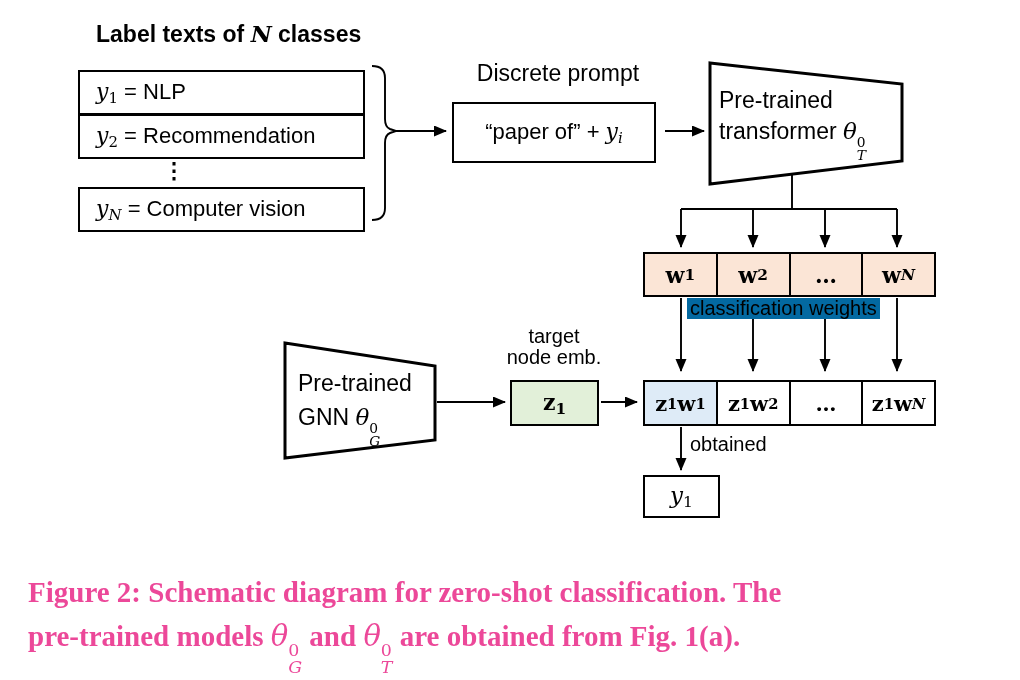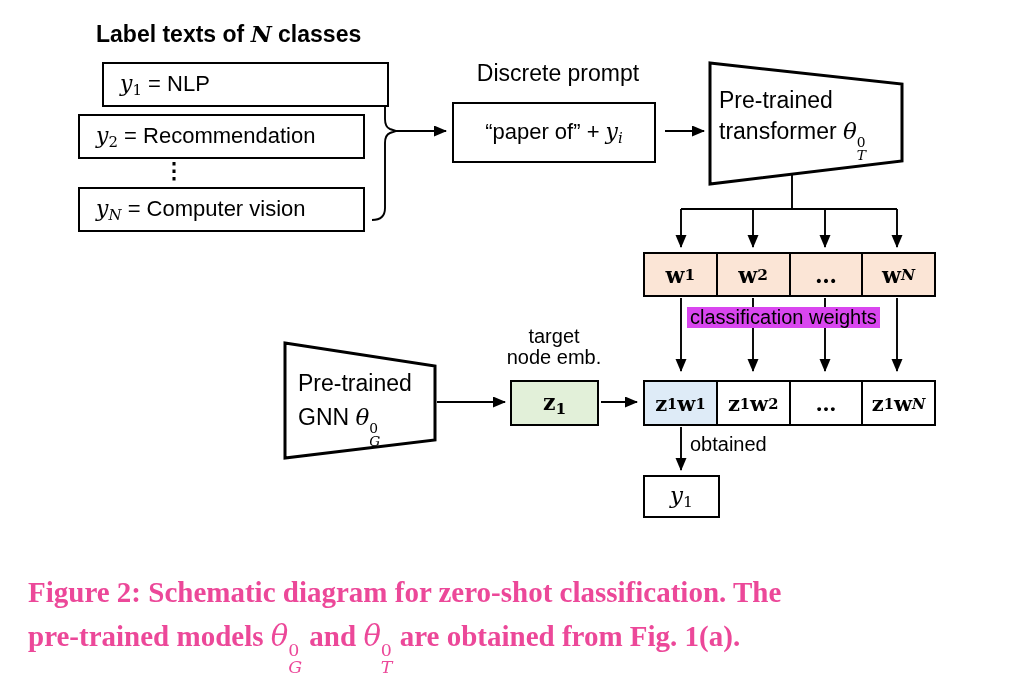--- a/index.html
+++ b/index.html
@@ -79,21 +79,21 @@
 
     <line class="wire" x1="437" y1="402" x2="505" y2="402" marker-end="url(#ah)"></line>
 
     <line class="wire" x1="601" y1="402" x2="637" y2="402" marker-end="url(#ah)"></line>
 
     <line class="wire" x1="681" y1="427" x2="681" y2="470" marker-end="url(#ah)"></line>
   </svg>
 
   <div class="abs title" style="left:96px;top:20px;font-weight:bold;"><span>Label texts of </span><span class="mvar">N</span><span> classes</span></div>
 
-  <div class="abs box label-box" style="top:62px;margin-left:24px;">
+  <div class="abs box label-box" style="top:70px;">
       <span><span class="mvar">y</span><span class="msub">1</span><span> = NLP</span></span>
     </div>
 
   <div class="abs box label-box" style="top:114px;">
       <span><span class="mvar">y</span><span class="msub">2</span><span> = Recommendation</span></span>
     </div>
 
   <div class="abs dots" style="left:163px;top:160px;">⋮</div>
 
   <div class="abs title" style="left:452px;top:60px;width:212px;text-align:center;">Discrete prompt</div>
@@ -124,21 +124,21 @@
       </div>
     <div class="cell">
         <span class="mvec">…</span>
       </div>
     <div class="cell">
         <span class="mvec">w</span>
         <span class="mvec msub it">N</span>
       </div>
   </div>
 
-  <div class="abs small-label" style="left:687px;top:307px;background:#d946ef;padding:0 3px;z-index:3;">classification weights</div>
+  <div class="abs small-label" style="left:687px;top:298px;background:#0369a1;padding:0 3px;z-index:3;">classification weights</div>
 
   <div class="abs row z-row">
     <div class="cell hl">
         <span class="mvec">z</span>
         <span class="mvec msub">1</span>
         <span class="mvec">w</span>
         <span class="mvec msub">1</span>
       </div>
     <div class="cell">
         <span class="mvec">z</span>

